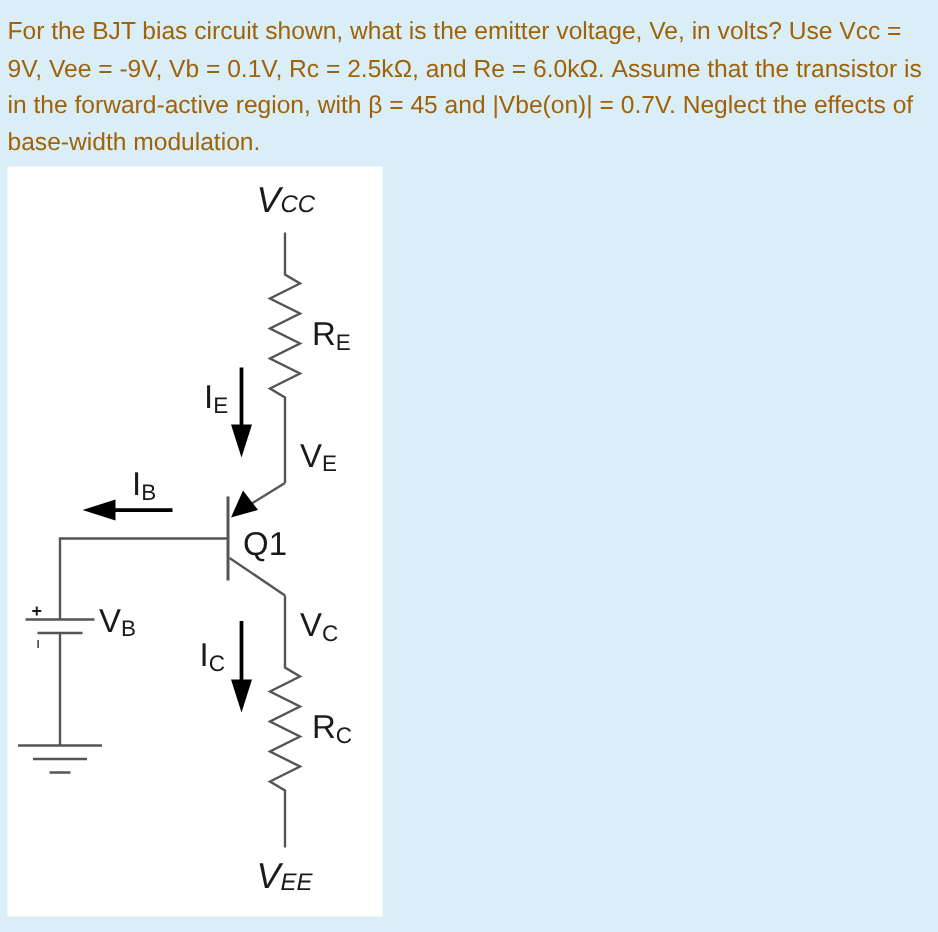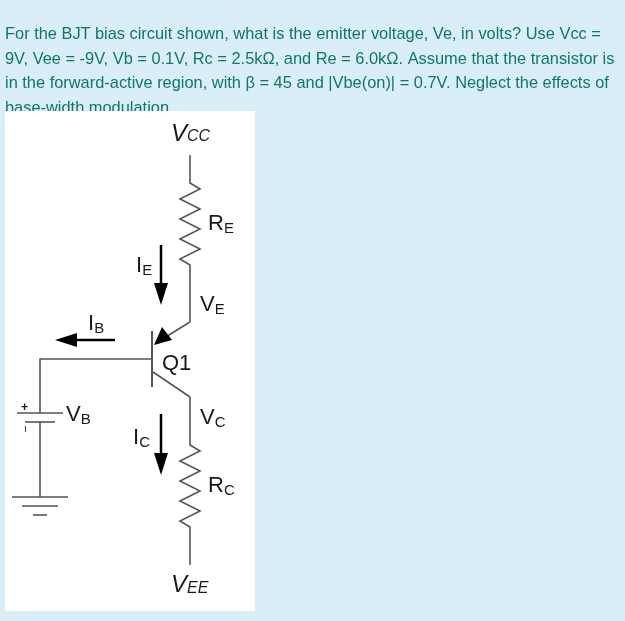--- a/index.html
+++ b/index.html
@@ -3,22 +3,22 @@
 <meta charset="utf-8">
 <style>
   html, body { margin: 0; padding: 0; }
   body {
     width: 625px; height: 621px; overflow: hidden;
     background: #daeef8;
     font-family: "Liberation Sans", sans-serif;
     position: relative;
   }
   .question {
-    position: absolute; left: 5px; top: 21px; width: 615px;
-    font-size: 16.4px; line-height: 24.5px; color: #0f766e;
+    position: absolute; left: 5px; top: 9px; width: 615px;
+    font-size: 16.4px; line-height: 24.5px; color: #a16207;
     margin: 0;
   }
   .figure {
     position: absolute; left: 5px; top: 111px; width: 250px; height: 500px;
     background: #ffffff;
   }
   .figure svg { position: absolute; left: -5px; top: -111px; }
   .lbl { font-family: "Liberation Sans", sans-serif; fill: #1a1a1a; }
 </style>
 </head>

